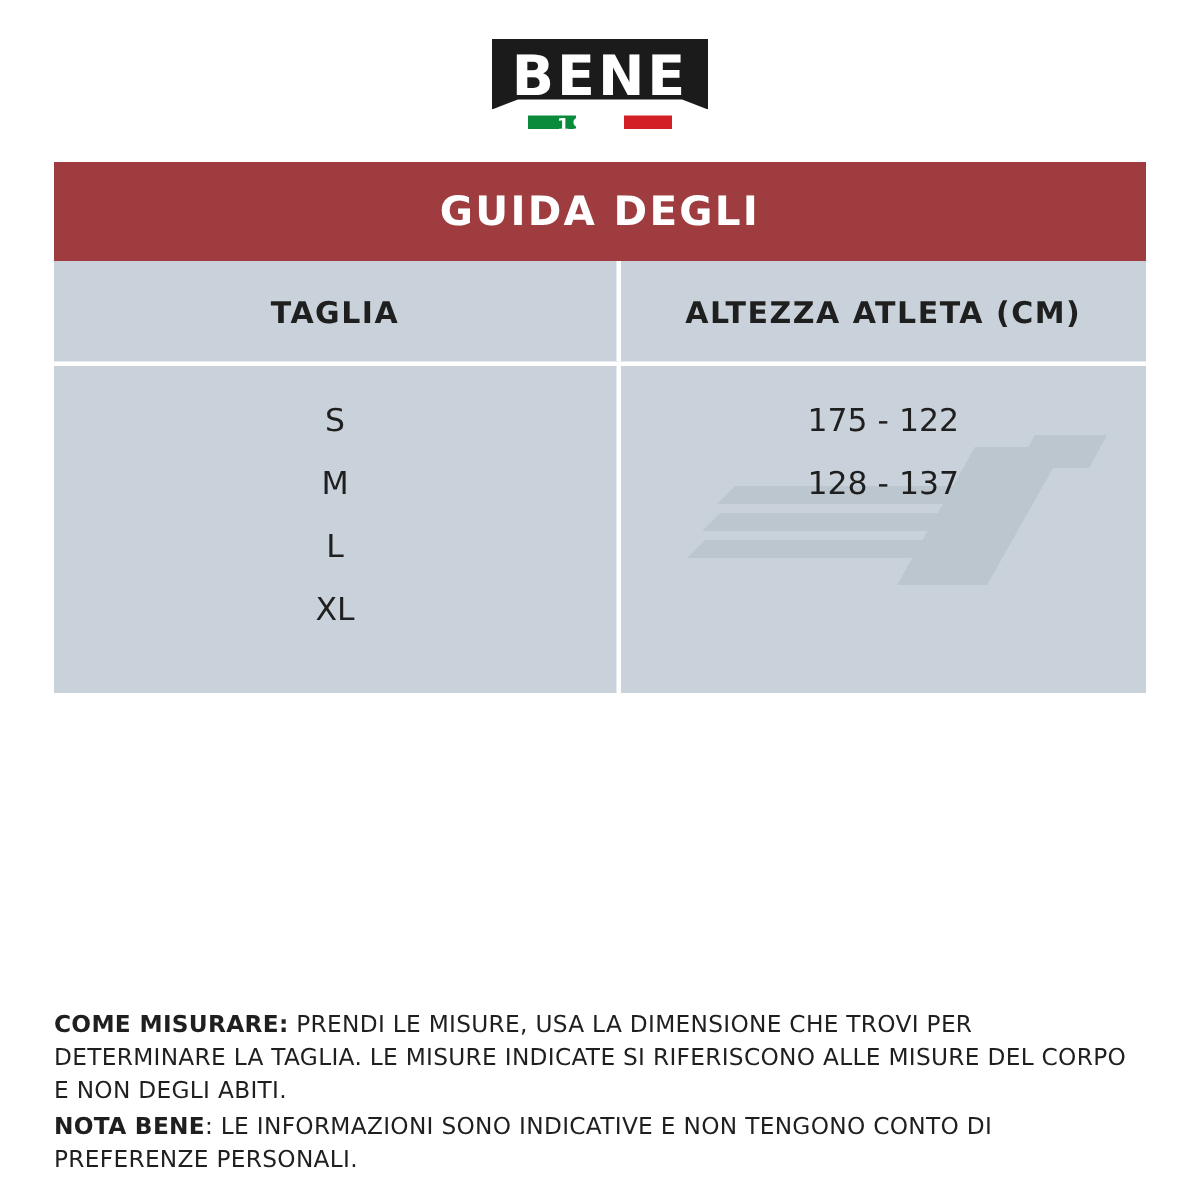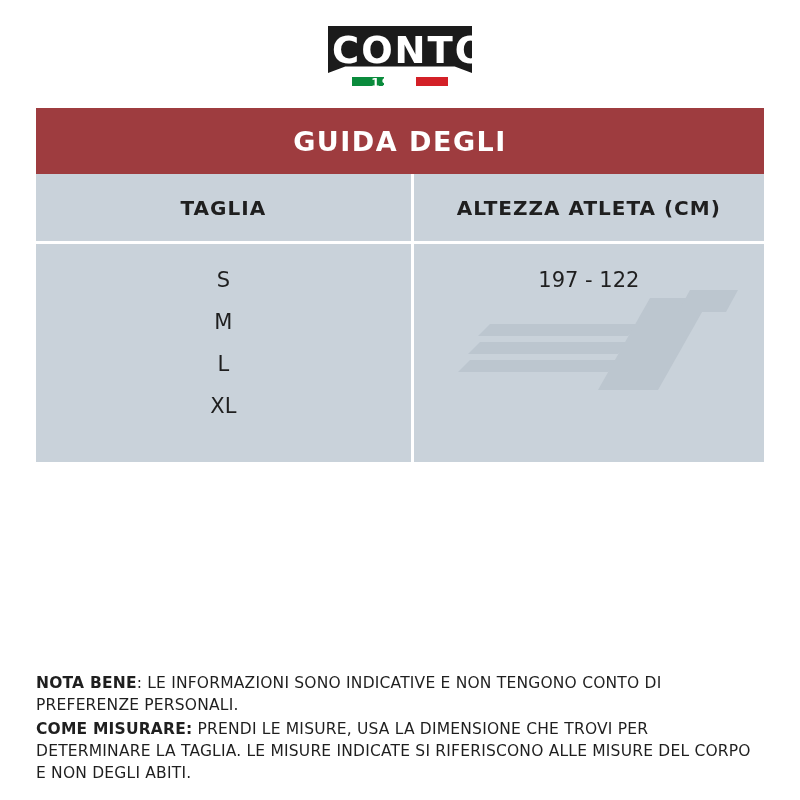--- a/index.html
+++ b/index.html
@@ -151,21 +151,21 @@
   .notes p { margin: 0 0 2px 0; }
   .notes b { font-weight: bold; }
 </style>
 </head>
 <body>
 
 <div class="page">
 
   <div class="logo-wrap">
     <div class="logo">
-      <div class="logo-bar">CONTO</div>
+      <div class="logo-bar">BENE</div>
       <div class="logo-year">1947</div>
       <div class="logo-flag">
         <span class="flag-g"></span>
           <span class="flag-w"></span>
           <span class="flag-r"></span>
       </div>
     </div>
   </div>
 
   <div class="table">
@@ -190,24 +190,25 @@
       </svg>
 
       <div class="body-col col-a">
         <div class="cell">S</div>
         <div class="cell">M</div>
         <div class="cell">L</div>
         <div class="cell">XL</div>
       </div>
 
       <div class="body-col col-b">
-        <div class="cell">197 - 122</div>
+        <div class="cell">175 - 122</div>
+        <div class="cell">128 - 137</div>
       </div>
 
     </div>
   </div>
 
   <div class="notes">
+    <p><b>COME MISURARE:</b><span> PRENDI LE MISURE, USA LA DIMENSIONE CHE TROVI PER DETERMINARE LA TAGLIA. LE MISURE INDICATE SI RIFERISCONO ALLE MISURE DEL CORPO E NON DEGLI ABITI.</span></p>
     <p><b>NOTA BENE</b><span>: LE INFORMAZIONI SONO INDICATIVE E NON TENGONO CONTO DI PREFERENZE PERSONALI.</span></p>
-    <p><b>COME MISURARE:</b><span> PRENDI LE MISURE, USA LA DIMENSIONE CHE TROVI PER DETERMINARE LA TAGLIA. LE MISURE INDICATE SI RIFERISCONO ALLE MISURE DEL CORPO E NON DEGLI ABITI.</span></p>
   </div>
 
 </div>
 
 </body></html>

